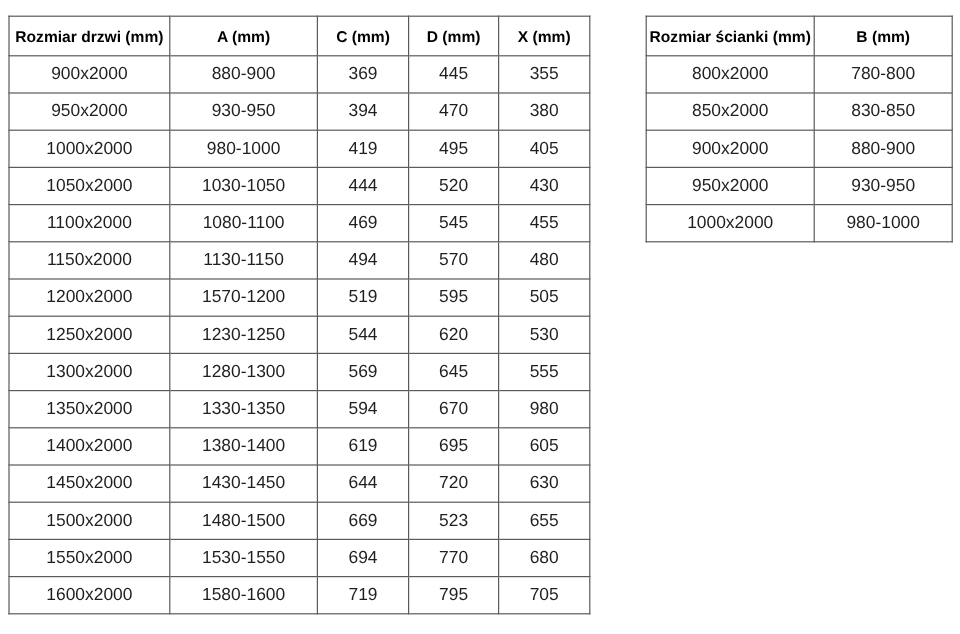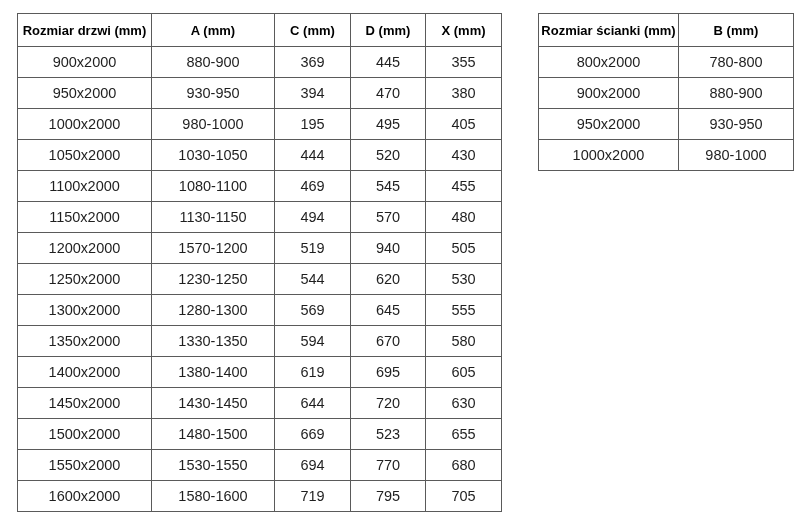--- a/index.html
+++ b/index.html
@@ -37,21 +37,21 @@
     color:var(--header-text);
     height:32px;
   }
   td{
     font-size:14.5px;
     font-weight:400;
     color:var(--text);
     height:30px;
   }
   .doors-table{
-    left:17px;
+    left:7px;
     top:13px;
     width:484px;
     padding-left:32px;
   }
   .doors-table .col-size{width:134px;}
   .doors-table .col-a{width:123px;}
   .doors-table .col-c{width:76px;}
   .doors-table .col-d{width:75px;}
   .doors-table .col-x{width:76px;}
   .walls-table{
@@ -93,21 +93,21 @@
       <tr>
         <td>950x2000</td>
         <td>930-950</td>
         <td>394</td>
         <td>470</td>
         <td>380</td>
       </tr>
       <tr>
         <td>1000x2000</td>
         <td>980-1000</td>
-        <td>195</td>
+        <td>419</td>
         <td>495</td>
         <td>405</td>
       </tr>
       <tr>
         <td>1050x2000</td>
         <td>1030-1050</td>
         <td>444</td>
         <td>520</td>
         <td>430</td>
       </tr>
@@ -122,21 +122,21 @@
         <td>1150x2000</td>
         <td>1130-1150</td>
         <td>494</td>
         <td>570</td>
         <td>480</td>
       </tr>
       <tr>
         <td>1200x2000</td>
         <td>1570-1200</td>
         <td>519</td>
-        <td>940</td>
+        <td>595</td>
         <td>505</td>
       </tr>
       <tr>
         <td>1250x2000</td>
         <td>1230-1250</td>
         <td>544</td>
         <td>620</td>
         <td>530</td>
       </tr>
       <tr>
@@ -144,21 +144,21 @@
         <td>1280-1300</td>
         <td>569</td>
         <td>645</td>
         <td>555</td>
       </tr>
       <tr>
         <td>1350x2000</td>
         <td>1330-1350</td>
         <td>594</td>
         <td>670</td>
-        <td>580</td>
+        <td>980</td>
       </tr>
       <tr>
         <td>1400x2000</td>
         <td>1380-1400</td>
         <td>619</td>
         <td>695</td>
         <td>605</td>
       </tr>
       <tr>
         <td>1450x2000</td>
@@ -201,20 +201,24 @@
         <th>Rozmiar ścianki (mm)</th>
         <th>B (mm)</th>
       </tr>
   </thead>
   <tbody>
       <tr>
         <td>800x2000</td>
         <td>780-800</td>
       </tr>
       <tr>
+        <td>850x2000</td>
+        <td>830-850</td>
+      </tr>
+      <tr>
         <td>900x2000</td>
         <td>880-900</td>
       </tr>
       <tr>
         <td>950x2000</td>
         <td>930-950</td>
       </tr>
       <tr>
         <td>1000x2000</td>
         <td>980-1000</td>

